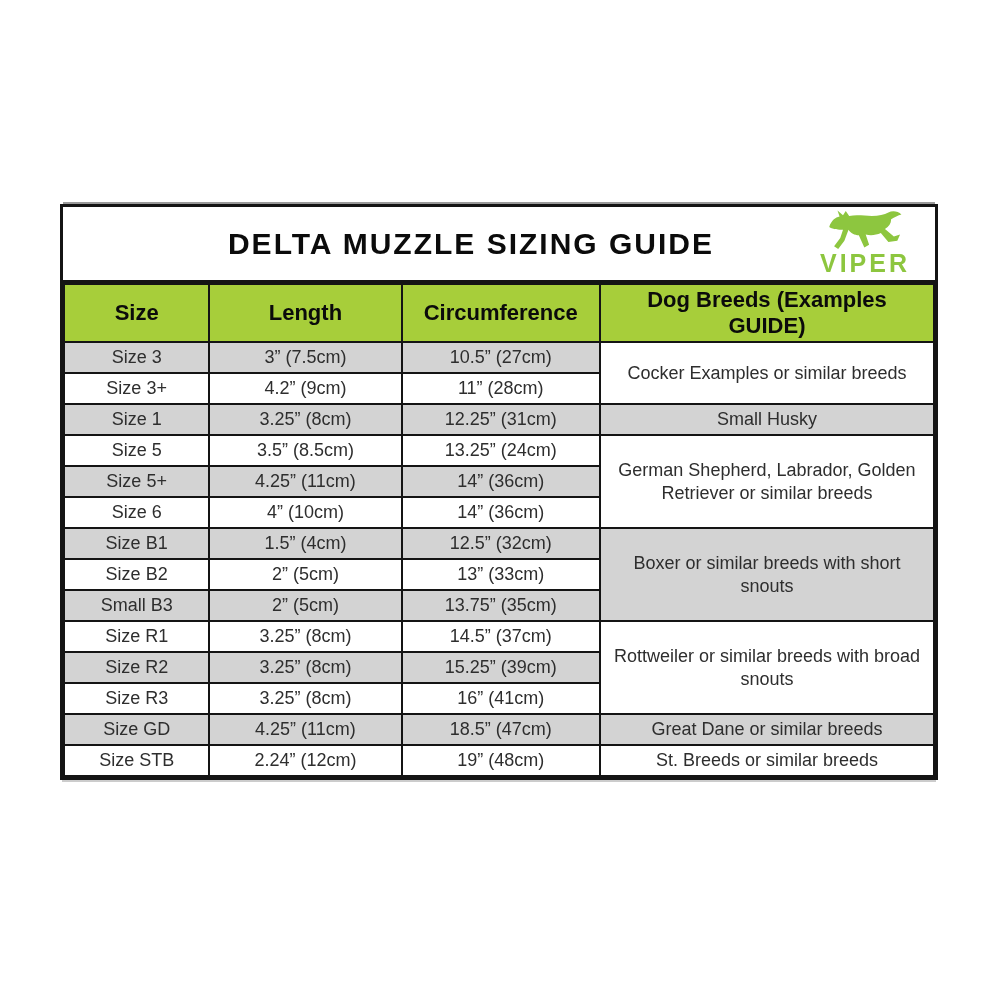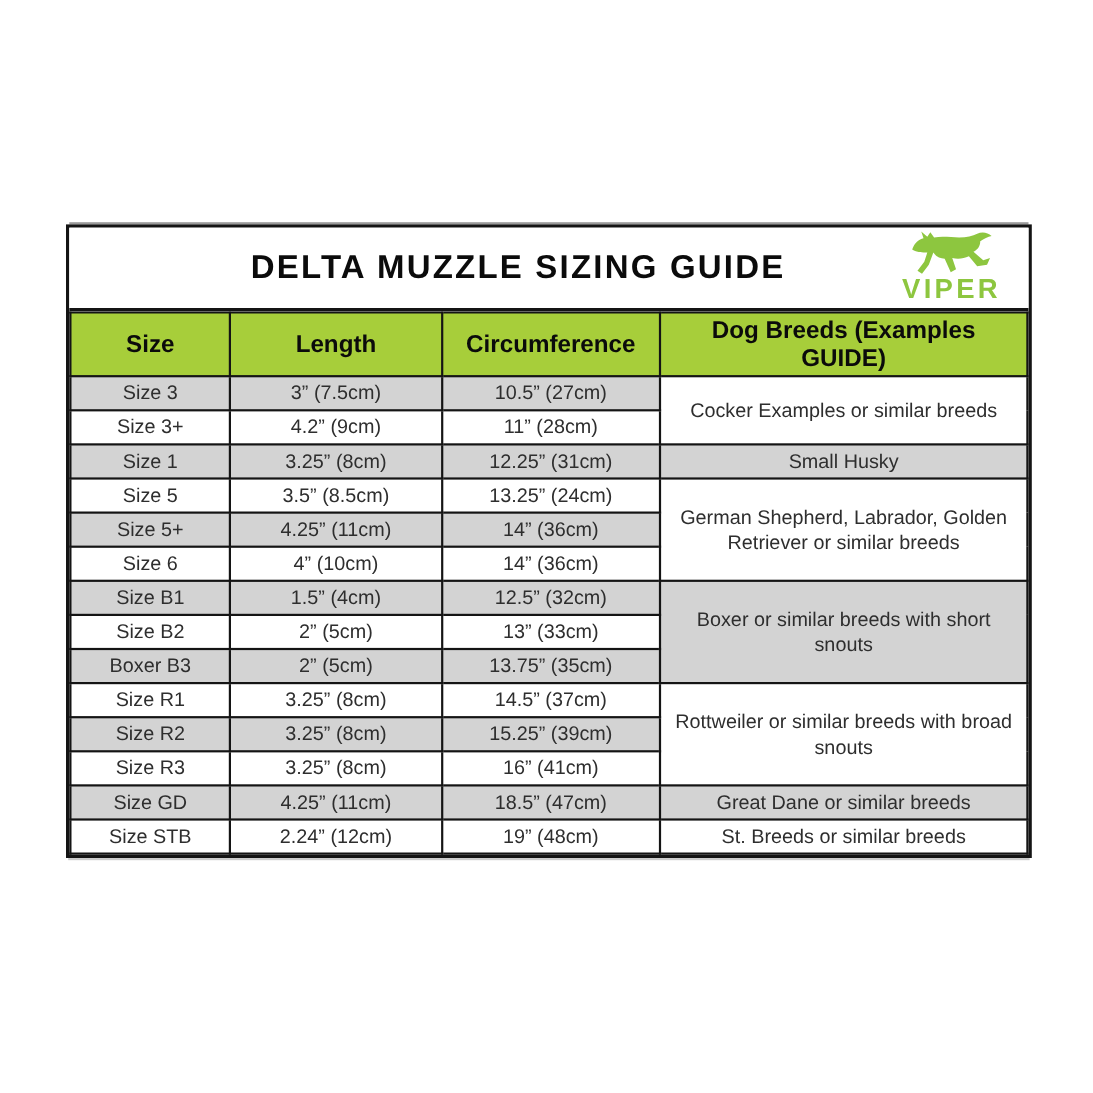--- a/index.html
+++ b/index.html
@@ -164,21 +164,21 @@
           <td class="shade">1.5” (4cm)</td>
           <td class="shade">12.5” (32cm)</td>
           <td rowspan="3" class="shade">Boxer or similar breeds with short snouts</td>
         </tr>
         <tr>
           <td>Size B2</td>
           <td>2” (5cm)</td>
           <td>13” (33cm)</td>
         </tr>
         <tr>
-          <td class="shade">Boxer B3</td>
+          <td class="shade">Small B3</td>
           <td class="shade">2” (5cm)</td>
           <td class="shade">13.75” (35cm)</td>
         </tr>
         <tr>
           <td>Size R1</td>
           <td>3.25” (8cm)</td>
           <td>14.5” (37cm)</td>
           <td rowspan="3">Rottweiler or similar breeds with broad snouts</td>
         </tr>
         <tr>

